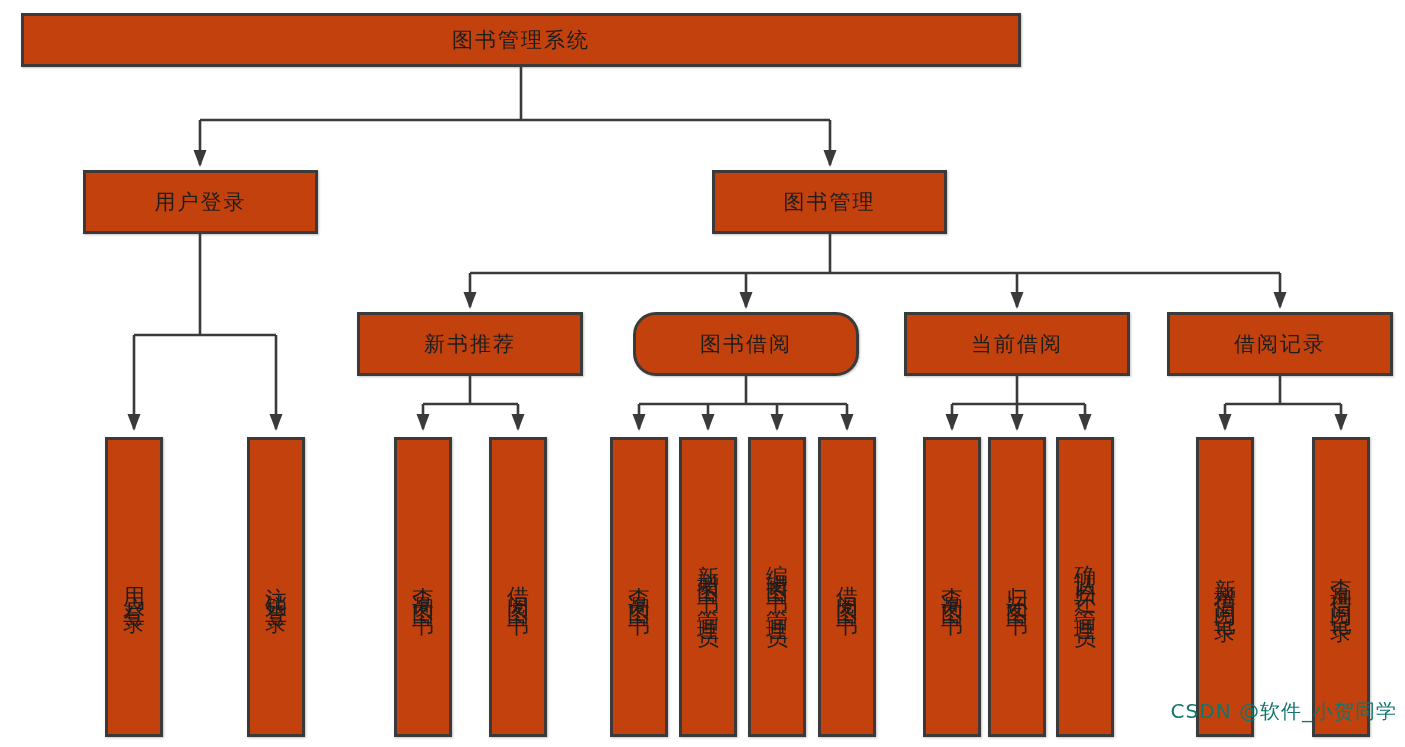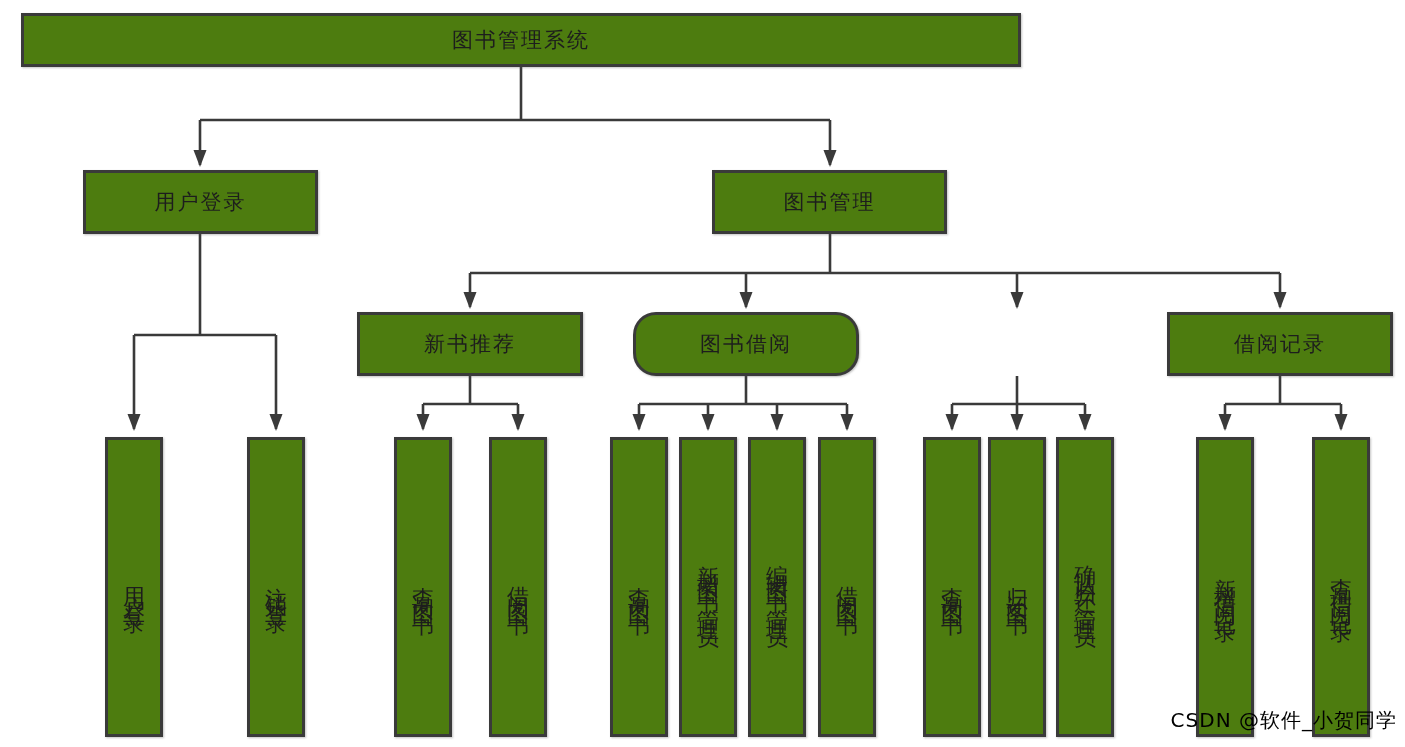--- a/index.html
+++ b/index.html
@@ -12,21 +12,21 @@
     overflow: hidden;
   }
   .connectors {
     position: absolute;
     left: 0; top: 0;
     width: 1405px; height: 747px;
   }
   .node {
     position: absolute;
     box-sizing: border-box;
-    background: #4d7c0f;
+    background: #c2410c;
     border: 3px solid #3a3a3a;
     box-shadow: 1px 1px 2px rgba(80,80,80,0.35);
     display: flex;
     align-items: center;
     justify-content: center;
     color: #1d1d1d;
   }
   .node-h { font-size: 21px; letter-spacing: 2px; white-space: nowrap; }
   .node-root   { left: 21px;   top: 13px;  width: 1000px; height: 54px; }
   .node-l2     { top: 170px;   height: 64px; width: 235px; }
@@ -47,23 +47,23 @@
     text-orientation: mixed;
     font-size: 22px;
     letter-spacing: 9px;
     line-height: 1;
     white-space: nowrap;
     color: #1d1d1d;
   }
   .watermark {
     position: absolute;
     right: 8px;
-    bottom: 13px;
+    bottom: 22px;
     font-size: 20px;
-    color: #000000;
+    color: #0f766e;
     letter-spacing: 1px;
     white-space: nowrap;
   }
 </style>
 </head>
 <body>
 
 <div class="canvas">
 
   <svg class="connectors" width="1405" height="747" viewBox="0 0 1405 747" xmlns="http://www.w3.org/2000/svg">
@@ -126,20 +126,23 @@
   <div class="node node-l2 node-mgmt node-h">
     <span>图书管理</span>
   </div>
 
   <div class="node node-l3 node-newrec node-h">
     <span>新书推荐</span>
   </div>
   <div class="node node-l3 node-borrow node-h">
     <span>图书借阅</span>
   </div>
+  <div class="node node-l3 node-current node-h">
+    <span>当前借阅</span>
+  </div>
   <div class="node node-l3 node-record node-h">
     <span>借阅记录</span>
   </div>
 
   <div class="node leaf" style="left:105px">
     <span class="vtext">用户登录</span>
   </div>
   <div class="node leaf" style="left:247px">
     <span class="vtext">注销登录</span>
   </div>

